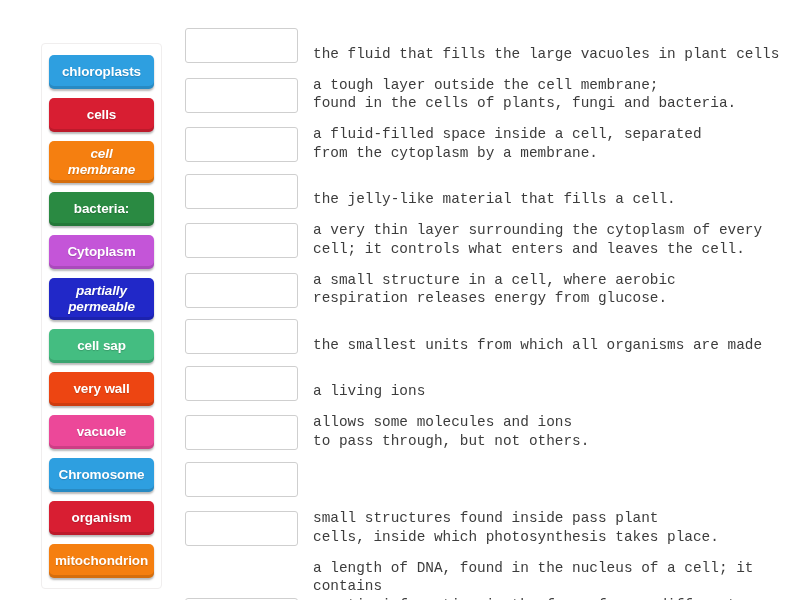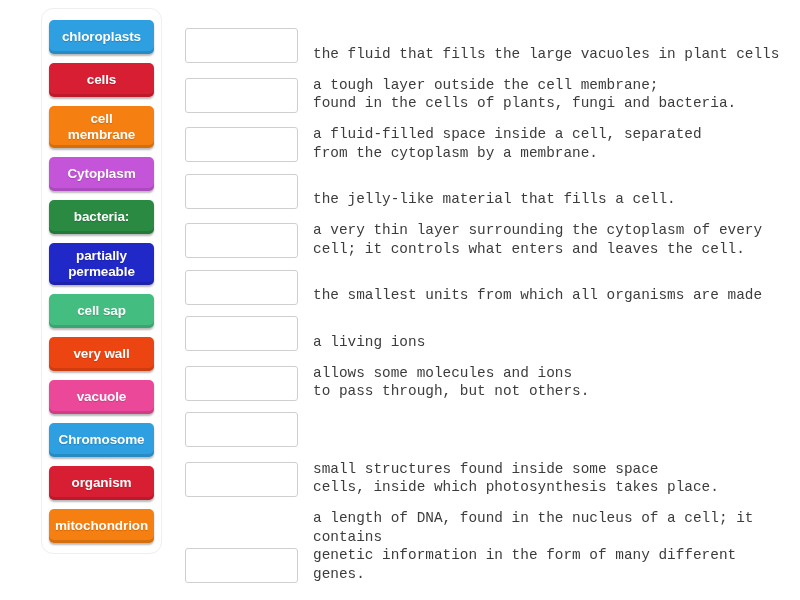--- a/index.html
+++ b/index.html
@@ -22,26 +22,26 @@
     width: 800px;
     height: 600px;
     display: flex;
     align-items: flex-start;
   }
 
   
   .tile-tray {
     position: absolute;
     left: 41px;
-    top: 8px;
+    top: 43px;
     width: 121px;
     padding: 6px 0 6px 0;
     box-sizing: border-box;
     border: 1px solid #f0eeee;
-    border-radius: 12px;
+    border-radius: 4px;
     background: #ffffff;
     display: flex;
     flex-direction: column;
     align-items: center;
   }
 
   .tile {
     width: 105px;
     min-height: 34px;
     margin: 4.5px 0;
@@ -55,21 +55,21 @@
     font-weight: bold;
     font-size: 13.5px;
     line-height: 15px;
     padding: 5px 3px;
     letter-spacing: -0.1px;
     box-shadow: 0 2px 2px rgba(0,0,0,0.28), inset 0 -3px 0 rgba(0,0,0,0.13);
     text-shadow: 0 1px 1px rgba(0,0,0,0.18);
     cursor: grab;
     user-select: none;
   }
-  .tile.two-line { line-height: 16px; }
+  .tile.two-line { line-height: 16px; font-style: italic; }
 
   
   .rows {
     position: absolute;
     left: 185px;
     top: 28px;
     width: 600px;
   }
   .row {
     display: flex;
@@ -101,22 +101,22 @@
 </head>
 <body>
 
 <div id="activity">
 
   <div class="tile-tray">
       <div class="tile" style="background: rgb(46, 159, 224); white-space: pre-line;">chloroplasts</div>
       <div class="tile" style="background: rgb(216, 30, 50); white-space: pre-line;">cells</div>
       <div class="tile two-line" style="background: rgb(245, 127, 16); white-space: pre-line;">cell
 membrane</div>
+      <div class="tile" style="background: rgb(42, 138, 66); white-space: pre-line;">bacteria:</div>
       <div class="tile" style="background: rgb(196, 85, 216); white-space: pre-line;">Cytoplasm</div>
-      <div class="tile" style="background: rgb(42, 138, 66); white-space: pre-line;">bacteria:</div>
       <div class="tile two-line" style="background: rgb(33, 40, 200); white-space: pre-line; text-align: center;">partially
 permeable</div>
       <div class="tile" style="background: rgb(68, 189, 129); white-space: pre-line;">cell sap</div>
       <div class="tile" style="background: rgb(237, 69, 18); white-space: pre-line;">very wall</div>
       <div class="tile" style="background: #ec4899; white-space: pre-line;">vacuole</div>
       <div class="tile" style="background: rgb(46, 159, 224); white-space: pre-line;">Chromosome</div>
       <div class="tile" style="background: rgb(216, 30, 50); white-space: pre-line;">organism</div>
       <div class="tile" style="background: rgb(245, 127, 16); white-space: pre-line;">mitochondrion</div>
     </div>
 
@@ -137,39 +137,44 @@
       </div>
       <div class="row one-line">
         <div class="dropzone"></div>
         <div class="definition">the jelly-like material that fills a cell.</div>
       </div>
       <div class="row">
         <div class="dropzone"></div>
         <div class="definition">a very thin layer surrounding the cytoplasm of every
 cell; it controls what enters and leaves the cell.</div>
       </div>
+      <div class="row">
+        <div class="dropzone"></div>
+        <div class="definition">a small structure in a cell, where aerobic
+respiration releases energy from glucose.</div>
+      </div>
       <div class="row one-line">
         <div class="dropzone"></div>
         <div class="definition">the smallest units from which all organisms are made</div>
       </div>
       <div class="row one-line">
         <div class="dropzone"></div>
         <div class="definition">a living ions</div>
       </div>
       <div class="row">
         <div class="dropzone"></div>
         <div class="definition">allows some molecules and ions
 to pass through, but not others.</div>
       </div>
       <div class="row">
         <div class="dropzone"></div>
       </div>
       <div class="row">
         <div class="dropzone"></div>
-        <div class="definition">small structures found inside some space
+        <div class="definition">small structures found inside pass plant
 cells, inside which photosynthesis takes place.</div>
       </div>
       <div class="row">
         <div class="dropzone"></div>
         <div class="definition">a length of DNA, found in the nucleus of a cell; it contains
 genetic information in the form of many different genes.</div>
       </div>
     </div>
 
 </div>

